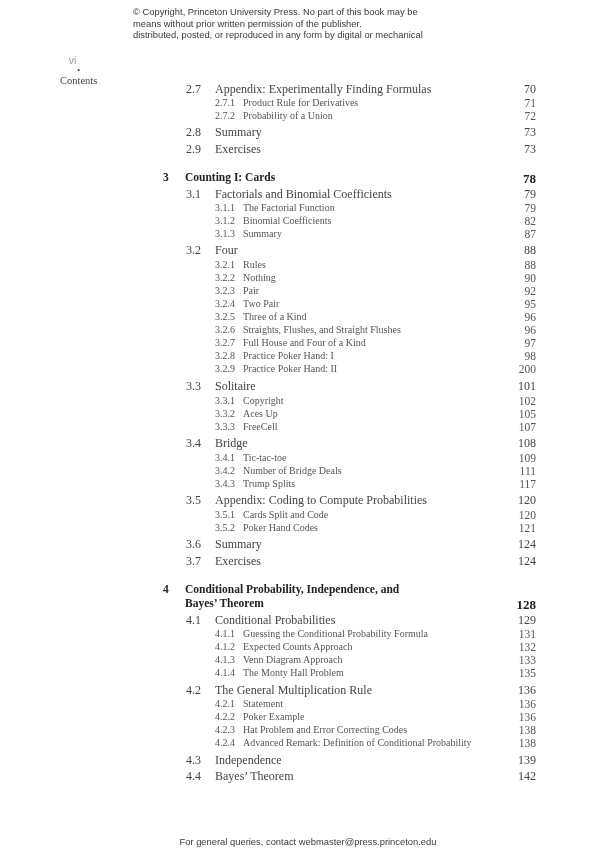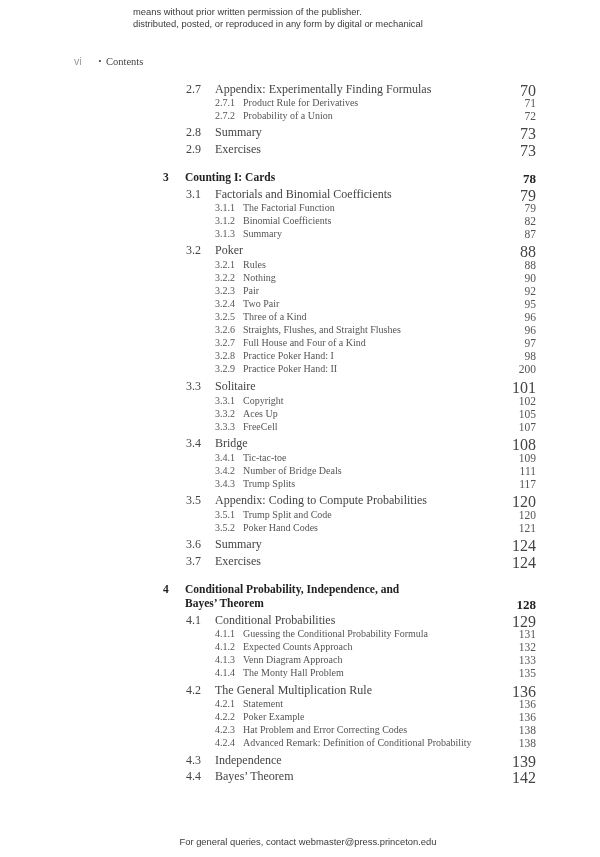--- a/index.html
+++ b/index.html
@@ -2,54 +2,55 @@
 <html><head>
 <meta charset="utf-8">
 <style>
   html, body { margin: 0; padding: 0; background: #ffffff; }
   body { width: 600px; height: 857px; position: relative; overflow: hidden; color: #333; }
   .copyright {
     position: absolute; left: 133px; top: 6px; width: 330px;
     font-family: "Liberation Sans", sans-serif; font-size: 9.4px; line-height: 11.6px; color: #3a3a3a;
   }
   .running-head {
-    position: absolute; left: 74px; top: 54px; height: 14px;
+    position: absolute; left: 60px; top: 54px; height: 14px;
     font-family: "Liberation Serif", serif; font-size: 10.5px; color: #444;
-    display: flex; align-items: center;
+    display: flex; align-items: center; flex-direction: column;
   }
   .running-head .folio { font-family: "Liberation Sans", sans-serif; color: #999; font-size: 10.5px; width: 20px; }
   .running-head .dot { width: 12px; text-align: center; color: #333; font-size: 8px; }
   .running-head .title { }
 
   .toc { position: absolute; left: 0; top: 0; width: 600px; font-family: "Liberation Serif", serif; }
   .row { position: absolute; left: 0; width: 600px; display: block; }
   .row .num, .row .label, .row .page { position: absolute; white-space: nowrap; }
   .row .page { right: 64px; text-align: right; }
 
   .chapter .num { left: 163px; font-weight: bold; font-size: 11.5px; color: #222; }
   .chapter .label { left: 185px; font-weight: bold; font-size: 11.5px; color: #222; }
   .chapter .page { font-weight: bold; font-size: 13px; color: #222; }
 
   .section .num { left: 186px; font-size: 12px; color: #444; }
   .section .label { left: 215px; font-size: 12px; color: #444; }
-  .section .page { font-size: 16px; color: #444; }
+  .section .page { font-size: 12px; color: #444; }
 
   .subsection .num { left: 215px; font-size: 10px; color: #555; }
   .subsection .label { left: 243px; font-size: 10px; color: #555; }
   .subsection .page { font-size: 11.5px; color: #555; }
 
   .footer {
     position: absolute; left: 0; width: 600px; top: 836px; text-align: center;
     font-family: "Liberation Sans", sans-serif; font-size: 9.4px; color: #3a3a3a; padding-left: 8px;
   }
 </style>
 </head>
 <body>
 
 <div class="copyright">
+  <div>© Copyright, Princeton University Press. No part of this book may be</div>
   <div>means without prior written permission of the publisher.</div>
   <div>distributed, posted, or reproduced in any form by digital or mechanical</div>
 </div>
 
 <div class="running-head">
   <span class="folio">vi</span>
   <span class="dot">•</span>
   <span class="title">Contents</span>
 </div>
 
@@ -99,21 +100,21 @@
       <span class="label">Binomial Coefficients</span>
       <span class="page">82</span>
     </div>
     <div class="row subsection" style="top: 228px;">
       <span class="num">3.1.3</span>
       <span class="label">Summary</span>
       <span class="page">87</span>
     </div>
     <div class="row section" style="top: 243px;">
       <span class="num">3.2</span>
-      <span class="label">Poker</span>
+      <span class="label">Four</span>
       <span class="page">88</span>
     </div>
     <div class="row subsection" style="top: 259px;">
       <span class="num">3.2.1</span>
       <span class="label">Rules</span>
       <span class="page">88</span>
     </div>
     <div class="row subsection" style="top: 272px;">
       <span class="num">3.2.2</span>
       <span class="label">Nothing</span>
@@ -194,21 +195,21 @@
       <span class="label">Trump Splits</span>
       <span class="page">117</span>
     </div>
     <div class="row section" style="top: 493px;">
       <span class="num">3.5</span>
       <span class="label">Appendix: Coding to Compute Probabilities</span>
       <span class="page">120</span>
     </div>
     <div class="row subsection" style="top: 509px;">
       <span class="num">3.5.1</span>
-      <span class="label">Trump Split and Code</span>
+      <span class="label">Cards Split and Code</span>
       <span class="page">120</span>
     </div>
     <div class="row subsection" style="top: 522px;">
       <span class="num">3.5.2</span>
       <span class="label">Poker Hand Codes</span>
       <span class="page">121</span>
     </div>
     <div class="row section" style="top: 537px;">
       <span class="num">3.6</span>
       <span class="label">Summary</span>

